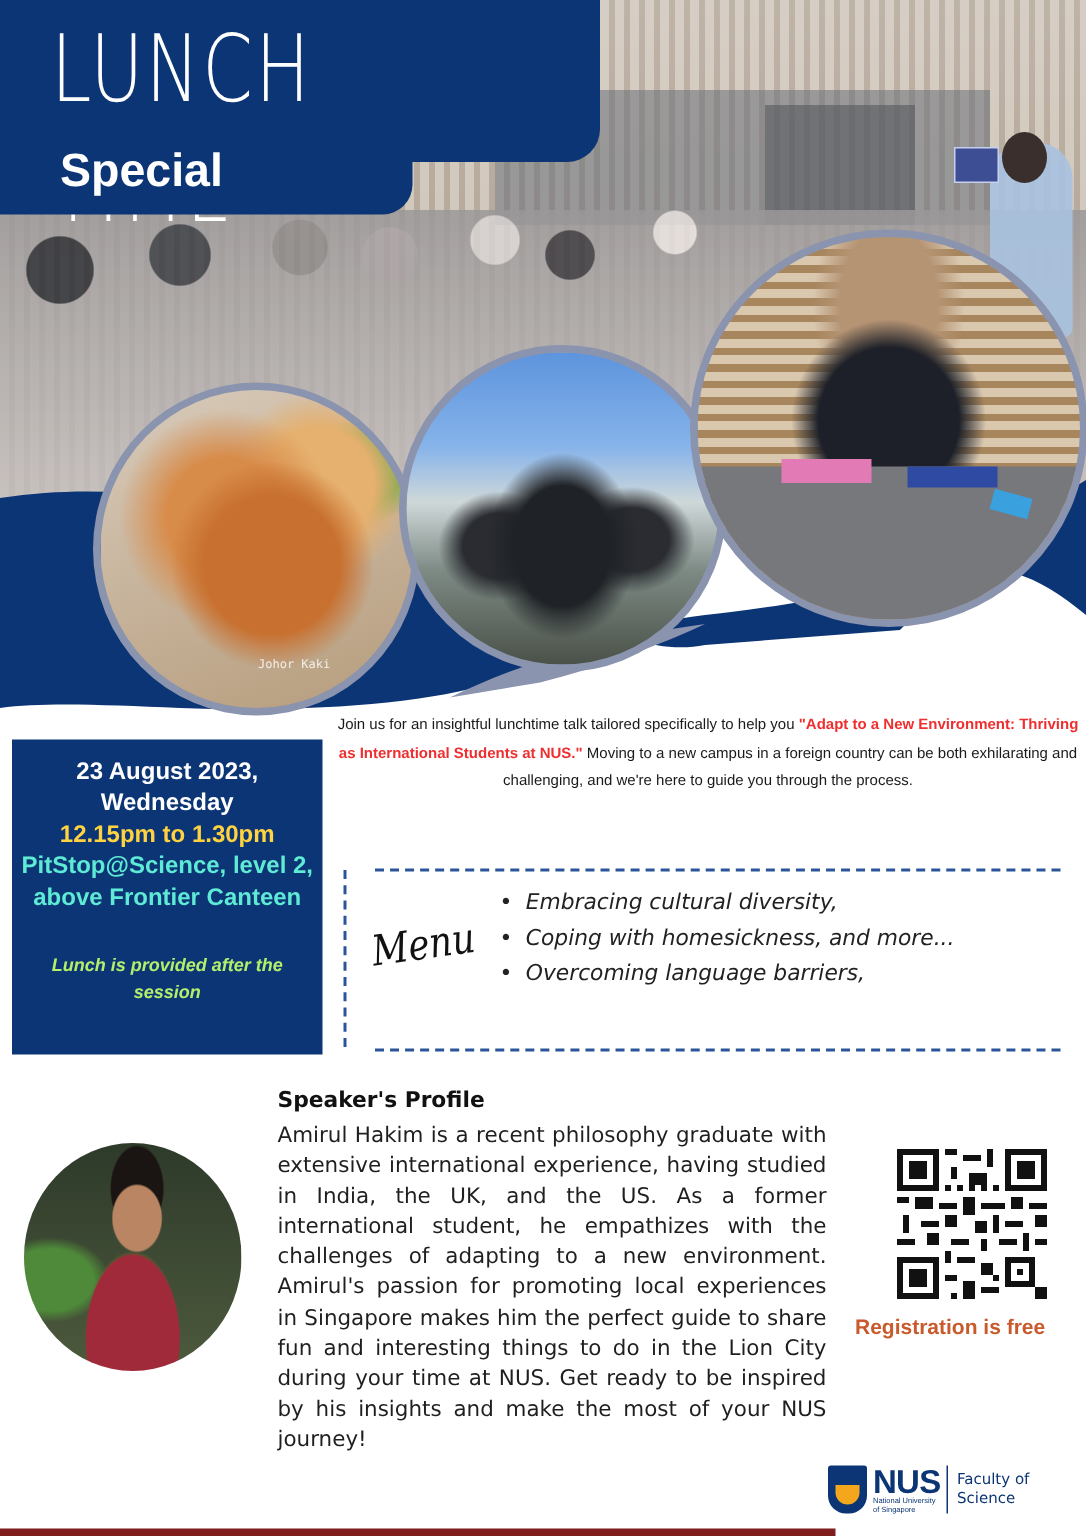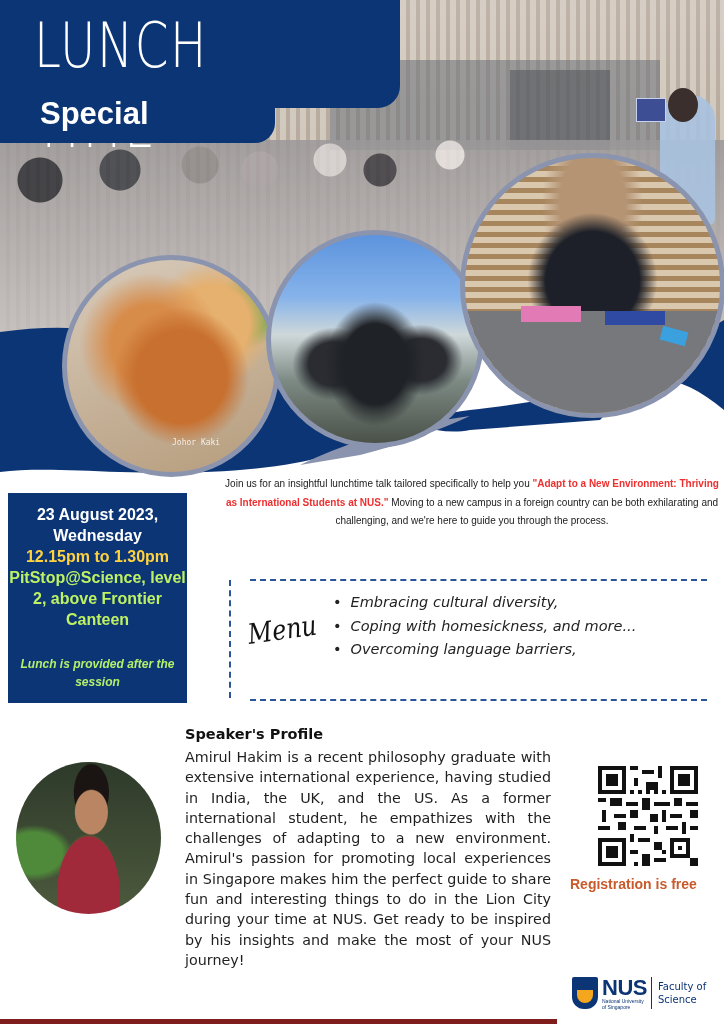--- a/index.html
+++ b/index.html
@@ -85,28 +85,28 @@
       repeating-linear-gradient(0deg, #a7865e 0 5px, #d9c7ae 5px 11px),
       #7d7d80;
   }
   .circle-yoga-floor { position: absolute; left: 0; bottom: 0; width: 100%; height: 40%; background: #77787c; }
   .circle-yoga-mat1 { position: absolute; left: 22%; top: 58%; width: 60px; height: 16px; background: #e27ab6; }
   .circle-yoga-mat2 { position: absolute; left: 55%; top: 60%; width: 60px; height: 14px; background: #2f4aa3; }
   .circle-yoga-block { position: absolute; left: 77%; top: 67%; width: 26px; height: 14px; background: #3aa0de; transform: rotate(15deg); }
 
   
   .info-box {
-    position: absolute; left: 8px; top: 493px; width: 179px; height: 210px;
+    position: absolute; left: 8px; top: 493px; width: 207px; height: 210px;
     background: #0c3575; text-align: center; padding-top: 11px;
     font-family: "Liberation Sans", sans-serif; font-weight: 700; font-size: 16px; line-height: 21px;
   }
   .info-date { color: #ffffff; display: block; }
   .info-day { color: #ffffff; display: block; }
   .info-time { color: #ffd23f; display: block; }
-  .info-loc { color: #bef264; display: block; }
+  .info-loc { color: #5eead4; display: block; }
   .info-note { color: #b3ef6b; font-style: italic; font-size: 12px; line-height: 18px; display: block; margin-top: 25px; padding: 0 4px; }
 
   
   .intro {
     position: absolute; left: 222px; top: 475px; width: 500px;
     text-align: center; font-family: "Liberation Sans", sans-serif; font-size: 10px; line-height: 18.5px; color: #1a1a1a;
   }
   .intro-highlight { color: #ef2f2f; font-weight: 700; }
 
   
@@ -156,21 +156,21 @@
   }
 
   
   .footer-bar {
     position: absolute; left: 0; top: 1019px; width: 557px; height: 42px; background: #7f1d1d;
   }
   .footer-text {
     position: absolute; right: 14px; top: 4px;
     font-family: "DejaVu Sans", sans-serif; font-size: 13.5px; color: #ffffff;
   }
-  .logo { position: absolute; left: 572px; top: 975px; width: 150px; height: 40px; }
+  .logo { position: absolute; left: 552px; top: 975px; width: 150px; height: 40px; }
   .logo-crest { position: absolute; left: 0; top: 2px; width: 26px; height: 32px; background: #0c3575; border-radius: 2px 2px 12px 12px; }
   .logo-crest-inner { position: absolute; left: 5px; top: 13px; width: 16px; height: 13px; background: #f4a71d; border-radius: 0 0 8px 8px; }
   .logo-nus { position: absolute; left: 30px; top: 0; font-family: "Liberation Sans", sans-serif; font-weight: 700; font-size: 22px; color: #0c3575; letter-spacing: -0.5px; }
   .logo-nus-sub { position: absolute; left: 30px; top: 23px; font-family: "Liberation Sans", sans-serif; font-size: 5px; line-height: 6px; color: #0c3575; width: 45px; }
   .logo-divider { position: absolute; left: 79px; top: 2px; height: 32px; border-left: 1px solid #0c3575; }
   .logo-faculty { position: absolute; left: 86px; top: 5px; font-family: "DejaVu Sans", sans-serif; font-size: 10px; line-height: 13px; color: #0c3575; width: 60px; }
 </style>
 </head>
 <body>
 

